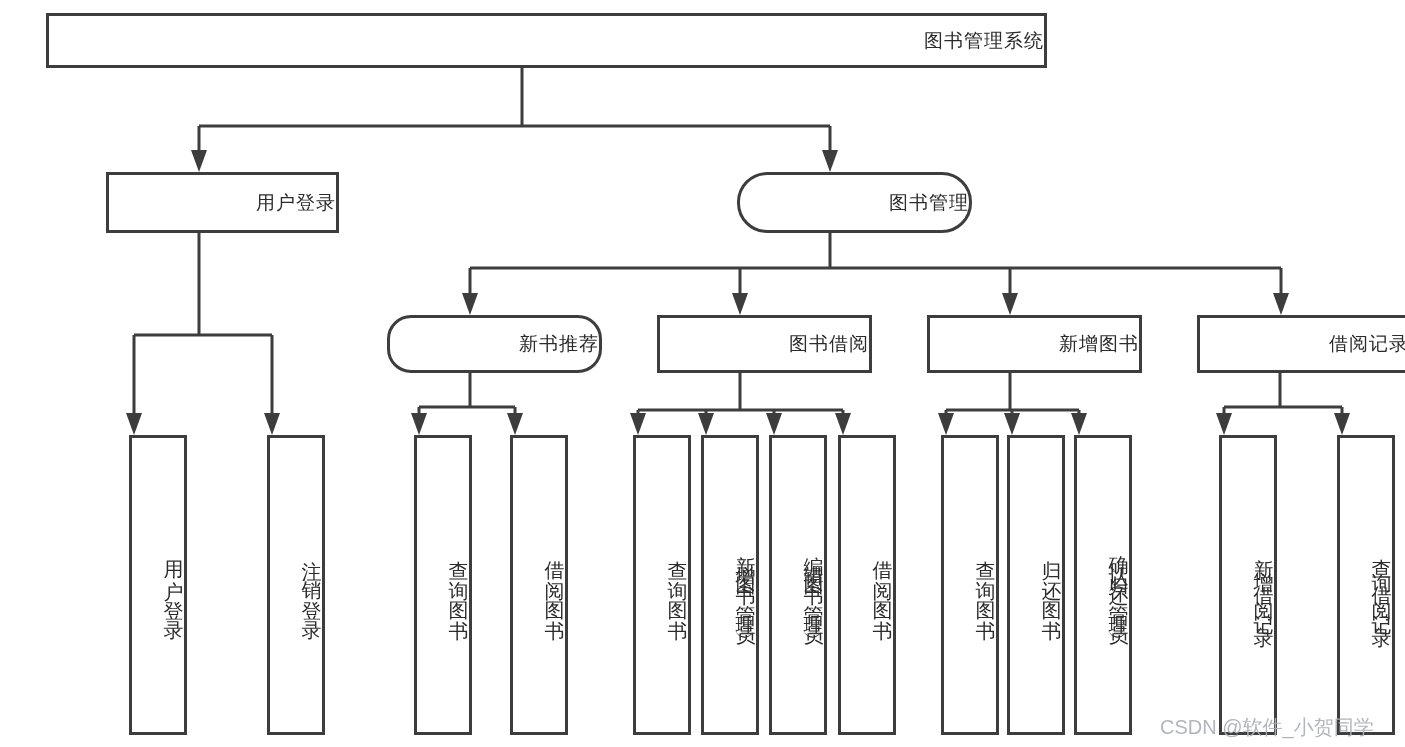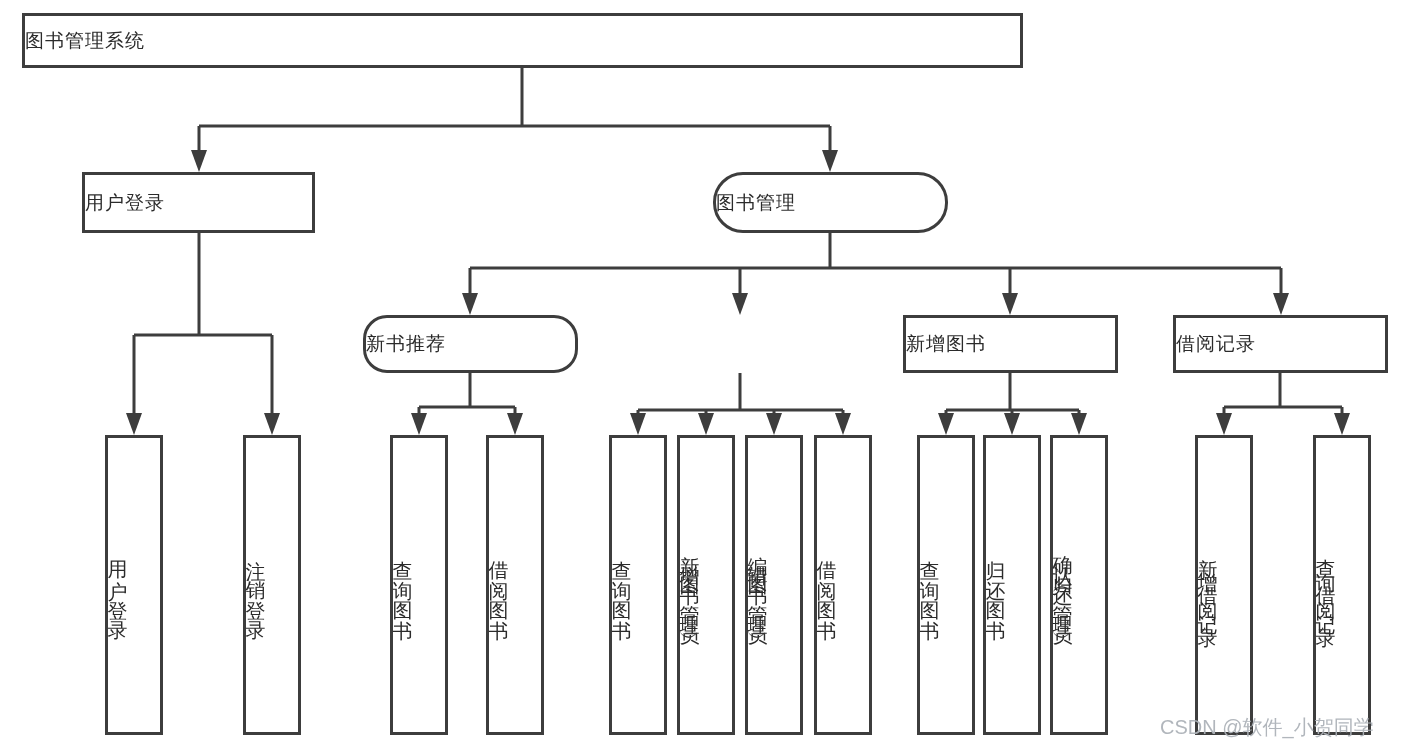--- a/index.html
+++ b/index.html
@@ -22,22 +22,23 @@
     height: 747px;
     pointer-events: none;
   }
   .box {
     position: absolute;
     box-sizing: border-box;
     border: 3px solid #3d3d3d;
     background: #ffffff;
     display: flex;
     align-items: center;
-    justify-content: flex-start;
+    justify-content: flex-end;
     color: #2b2b2b;
+    margin-left: 24px;
   }
   .hlabel {
     font-size: 19px;
     letter-spacing: 1px;
     white-space: nowrap;
   }
   .root  { left: 22px;  top: 13px;  width: 1001px; height: 55px; }
   .lvl2  { top: 172px; height: 61px; }
   .b-user { left: 82px;  width: 233px; }
   .b-mgmt { left: 713px; width: 235px; border-radius: 30px; }
@@ -122,20 +123,23 @@
   <div class="box lvl2 b-user">
     <span class="hlabel">用户登录</span>
   </div>
   <div class="box lvl2 b-mgmt">
     <span class="hlabel">图书管理</span>
   </div>
 
   <div class="box lvl3 g-new">
     <span class="hlabel">新书推荐</span>
   </div>
+  <div class="box lvl3 g-borrow">
+    <span class="hlabel">图书借阅</span>
+  </div>
   <div class="box lvl3 g-current">
     <span class="hlabel">新增图书</span>
   </div>
   <div class="box lvl3 g-record">
     <span class="hlabel">借阅记录</span>
   </div>
 
   <div class="box leaf" style="left:105px">
     <span class="vtext ls-wide">用户登录</span>
   </div>

